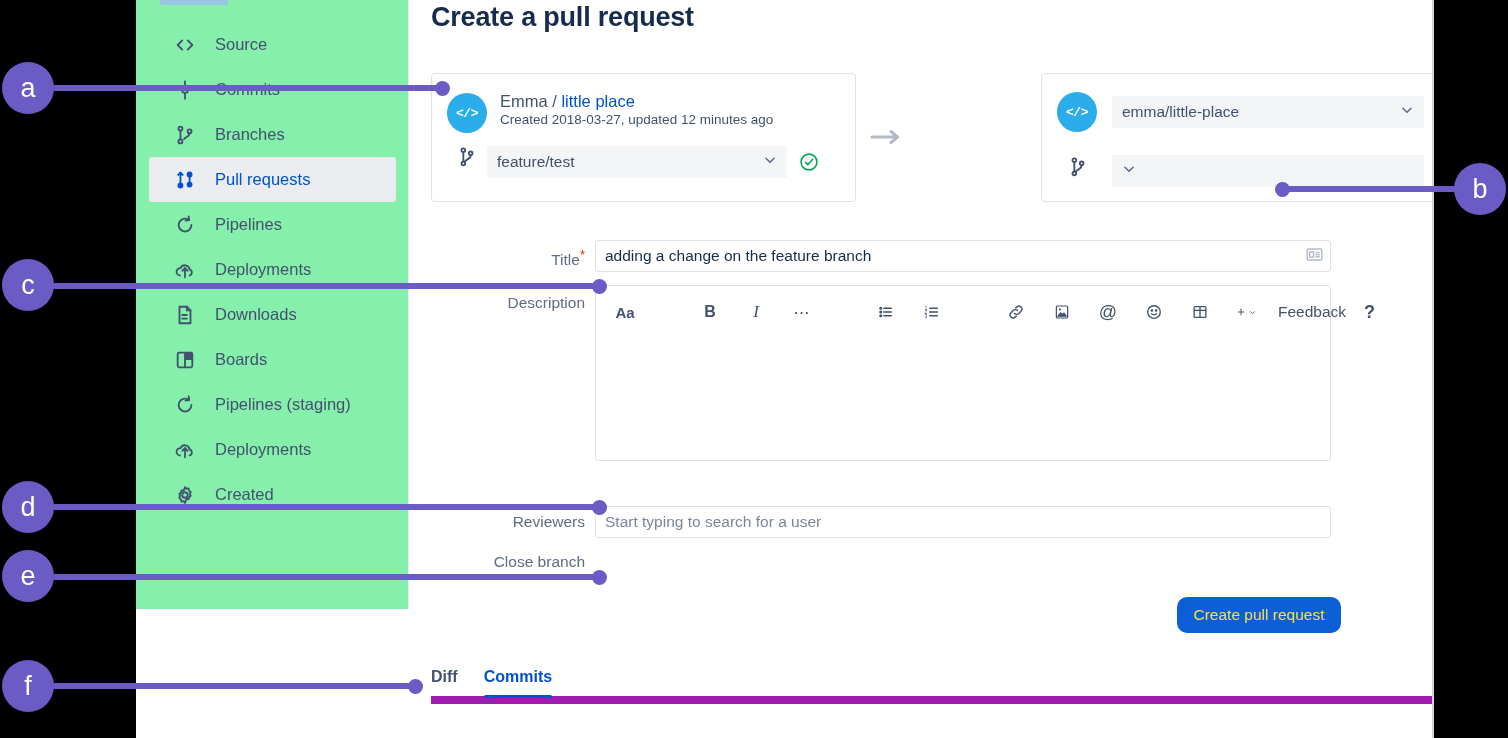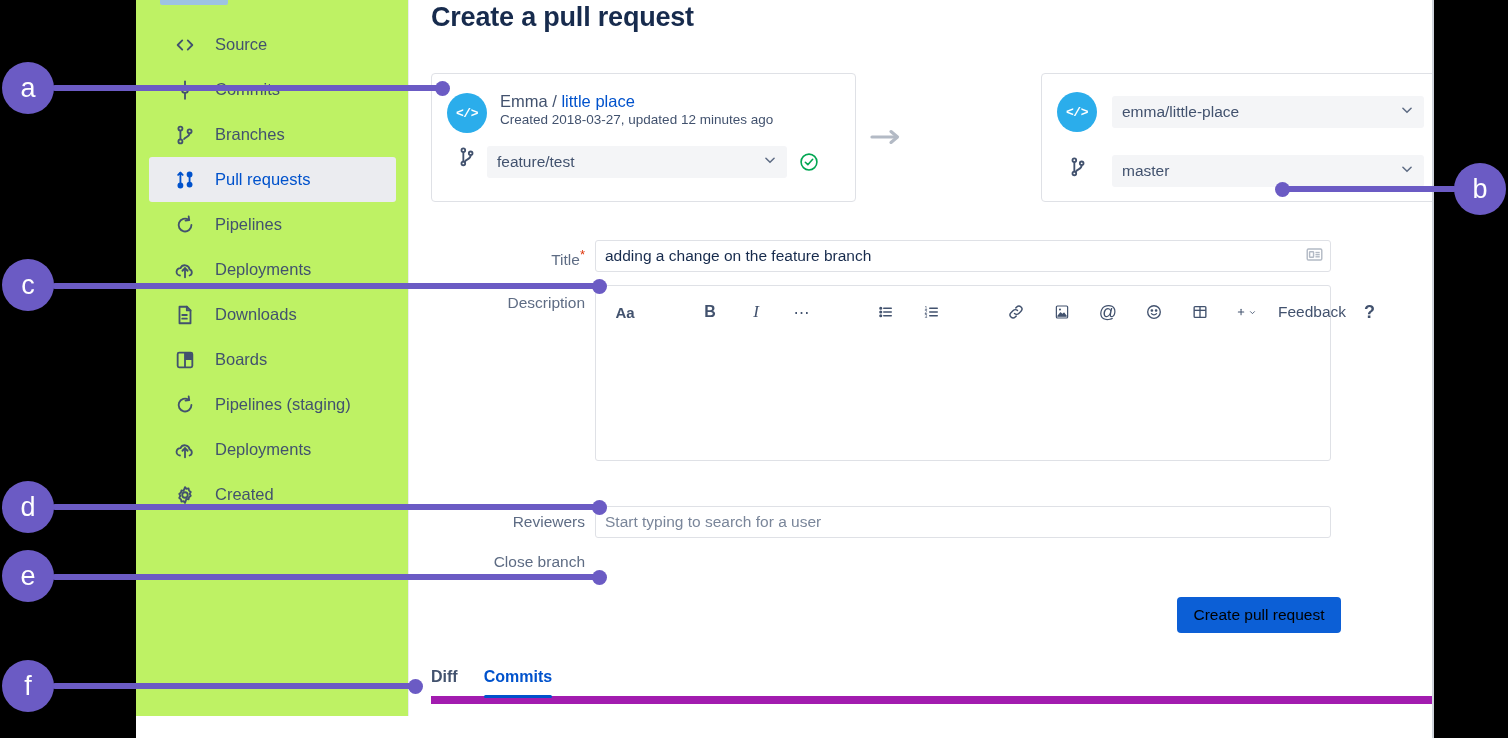--- a/index.html
+++ b/index.html
@@ -14,22 +14,22 @@
   
   .app-window {
     position: absolute; left: 136px; top: 0; width: 1298px; height: 738px;
     background: #ffffff;
     border-right: 2px solid #cfd4db;
     overflow: hidden;
   }
 
   
   .sidebar {
-    position: absolute; left: 0; top: 0; width: 273px; height: 716px;
-    background: #bef264;
+    position: absolute; left: 0; top: 0; width: 273px; height: 609px;
+    background: #86efac;
     border-right: 1px solid #ebecf0;
   }
   .sidebar-topstrip {
     position:absolute; left: 24px; top: 0; width: 68px; height: 5px;
     background:#9dc3e2; border-radius: 0 0 2px 2px;
   }
   .nav-list { position: absolute; left: 0; top: 22px; width: 273px; }
   .nav-item {
     display: flex; align-items: center; height: 45px;
     margin: 0 13px; padding-left: 24px; border-radius: 3px;
@@ -134,21 +134,21 @@
   }
   .cb {
     width: 15px; height: 15px; border: 1.5px solid #c1c7d0; border-radius: 2px;
     background:#fff; cursor:pointer; flex:0 0 auto;
   }
   .close-text { font-size: 15.5px; color: #172b4d; }
   .close-text b { font-weight: 700; }
 
   .create-btn {
     position:absolute; left: 768px; top: 597px; width: 164px; height: 36px;
-    background: #0c5fd6; color:#000000; border:none; border-radius: 4px;
+    background: #0c5fd6; color:#fde047; border:none; border-radius: 10px;
     font-size: 15.5px; font-family: "Liberation Sans", sans-serif;
     cursor:pointer; display:flex; align-items:center; justify-content:center;
   }
 
   .tabs {
     position:absolute; left: 22px; top: 668px; width: 1003px; height: 36px;
     border-bottom: 8px solid #a21caf;
     display:flex; align-items:flex-start; gap: 26px;
   }
   .tab {
@@ -381,21 +381,20 @@
         <div class="branch-ico" style="left:23px; top:80px;">
           <svg width="22" height="22" viewBox="0 0 24 24" fill="none" stroke="#42526e" stroke-width="2" stroke-linecap="round" stroke-linejoin="round">
               <circle cx="8" cy="4.6" r="2"></circle>
               <circle cx="8" cy="19" r="2"></circle>
               <circle cx="16" cy="8" r="2"></circle>
               <path d="M8 6.6V17"></path>
               <path d="M16 10c0 4.4-4.6 4.2-6.3 7"></path>
             </svg>
         </div>
         <div class="sel" style="left:70px; top:81px; width:312px;">
-          <span class="sel-val">master</span>
           <span class="chev">
             <svg width="14" height="14" viewBox="0 0 24 24" fill="none" stroke="#5e6c84" stroke-width="2.6" stroke-linecap="round" stroke-linejoin="round">
                 <polyline points="5 9 12 16 19 9"></polyline>
               </svg>
           </span>
         </div>
 
       </section>
 
       <div class="form-label" style="left:60px; top:247px; width:116px;">

